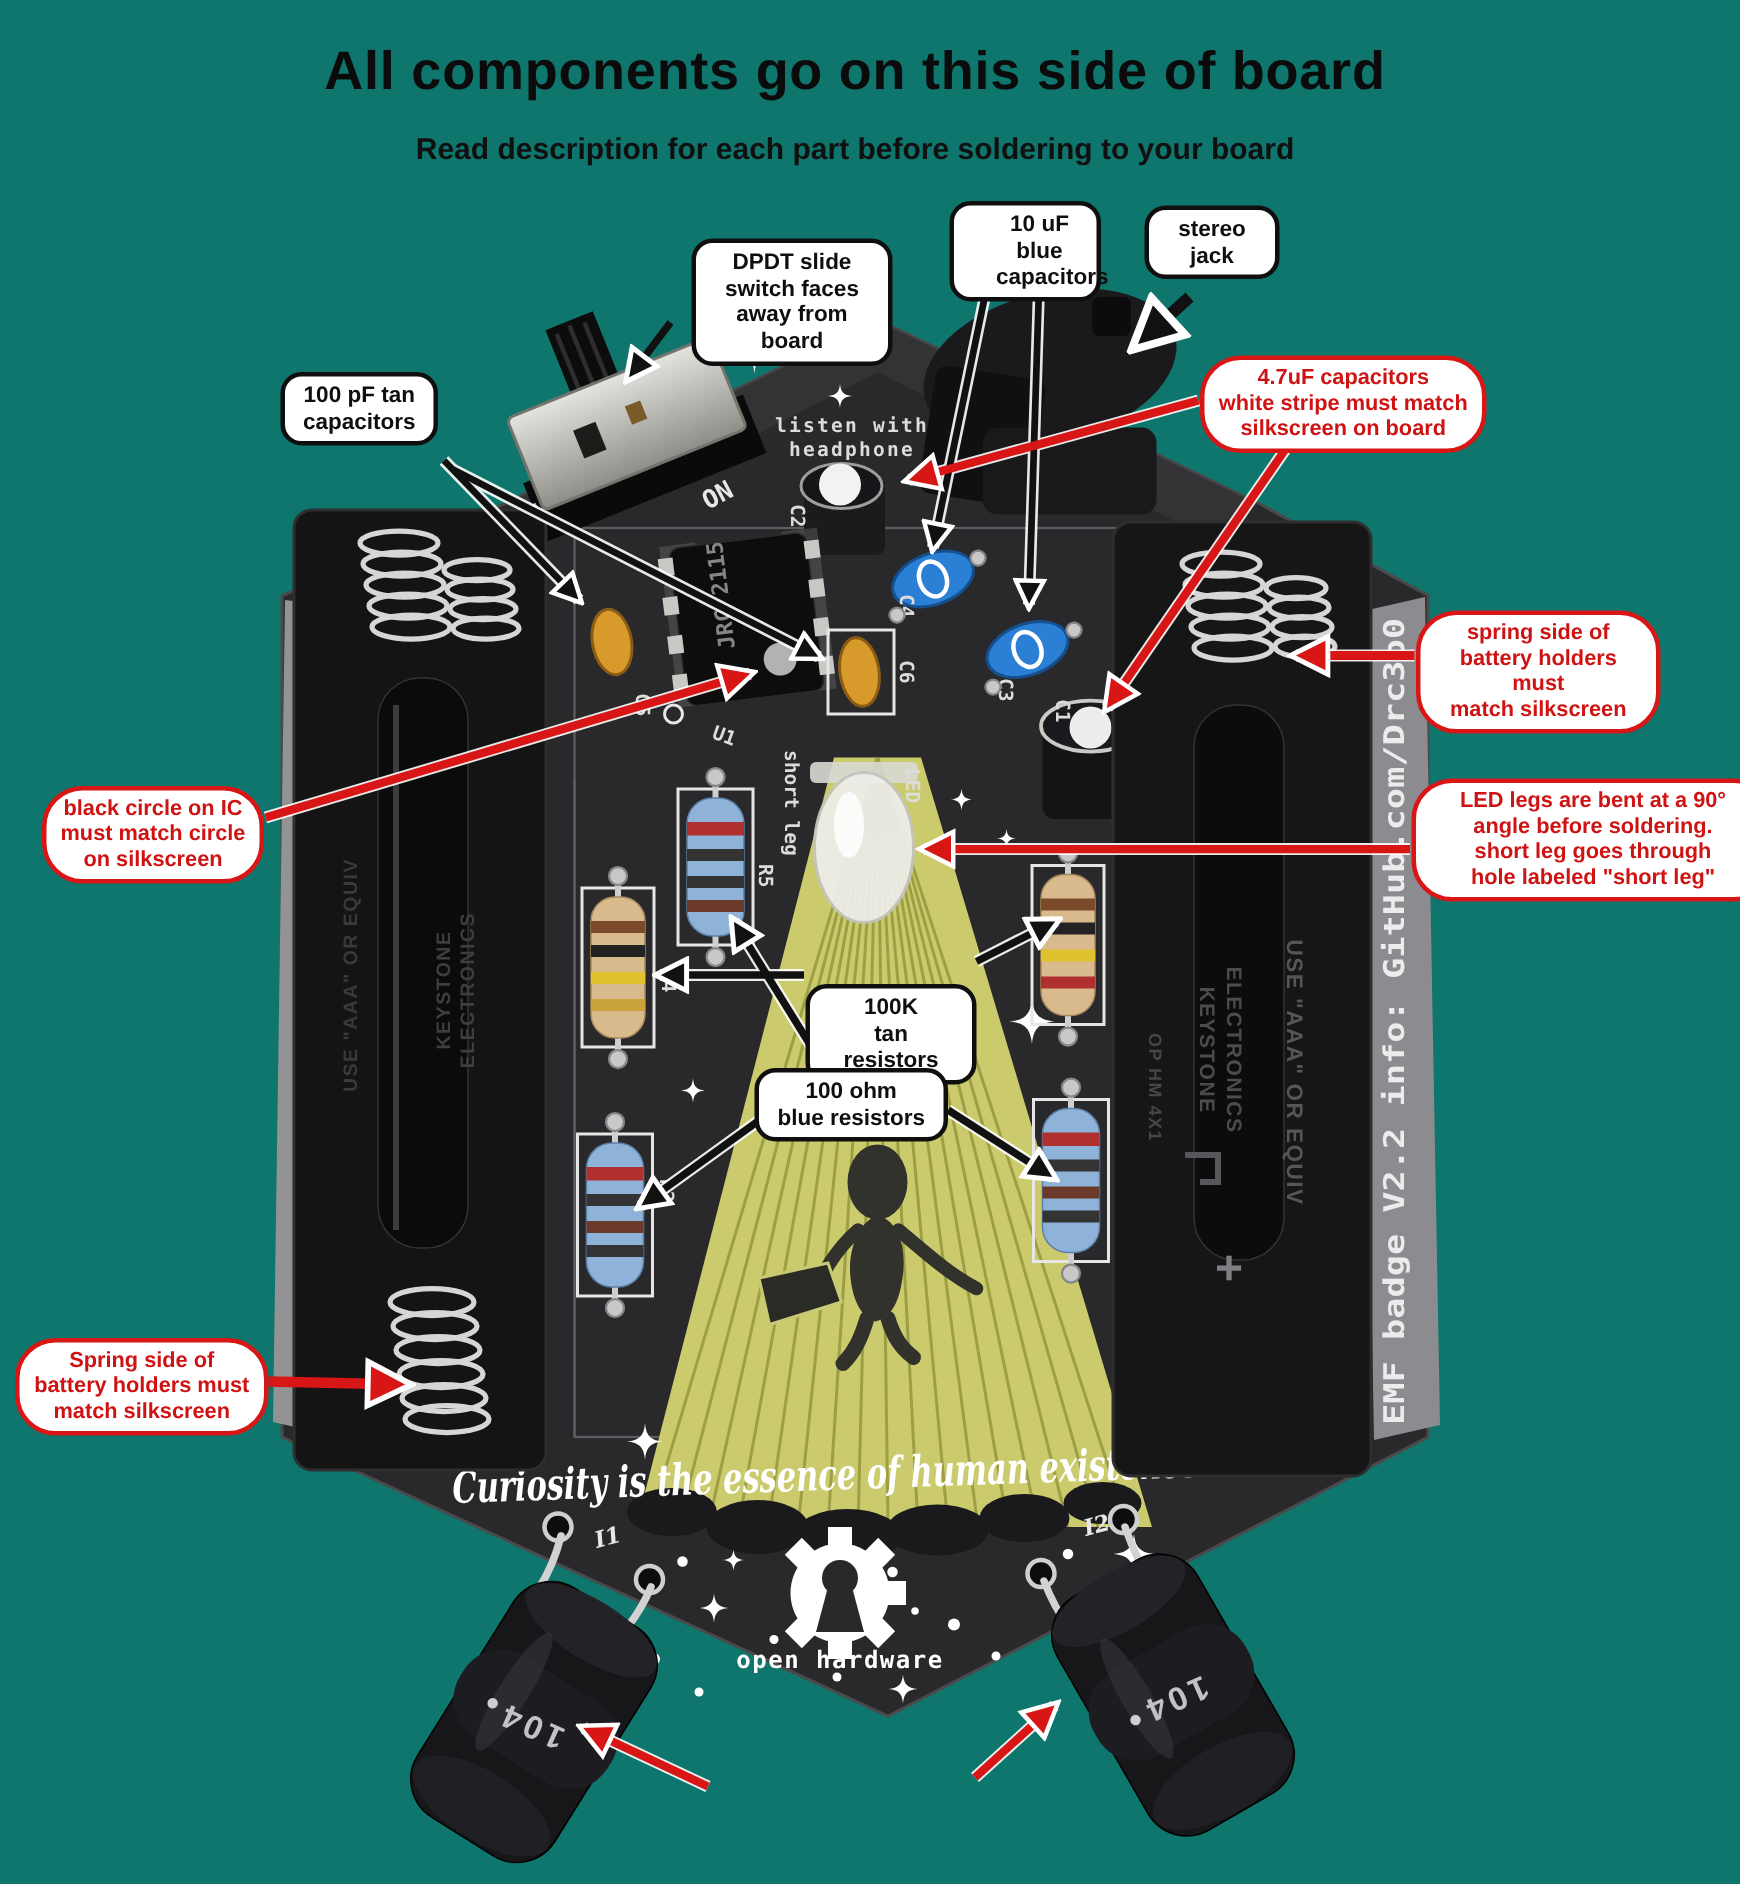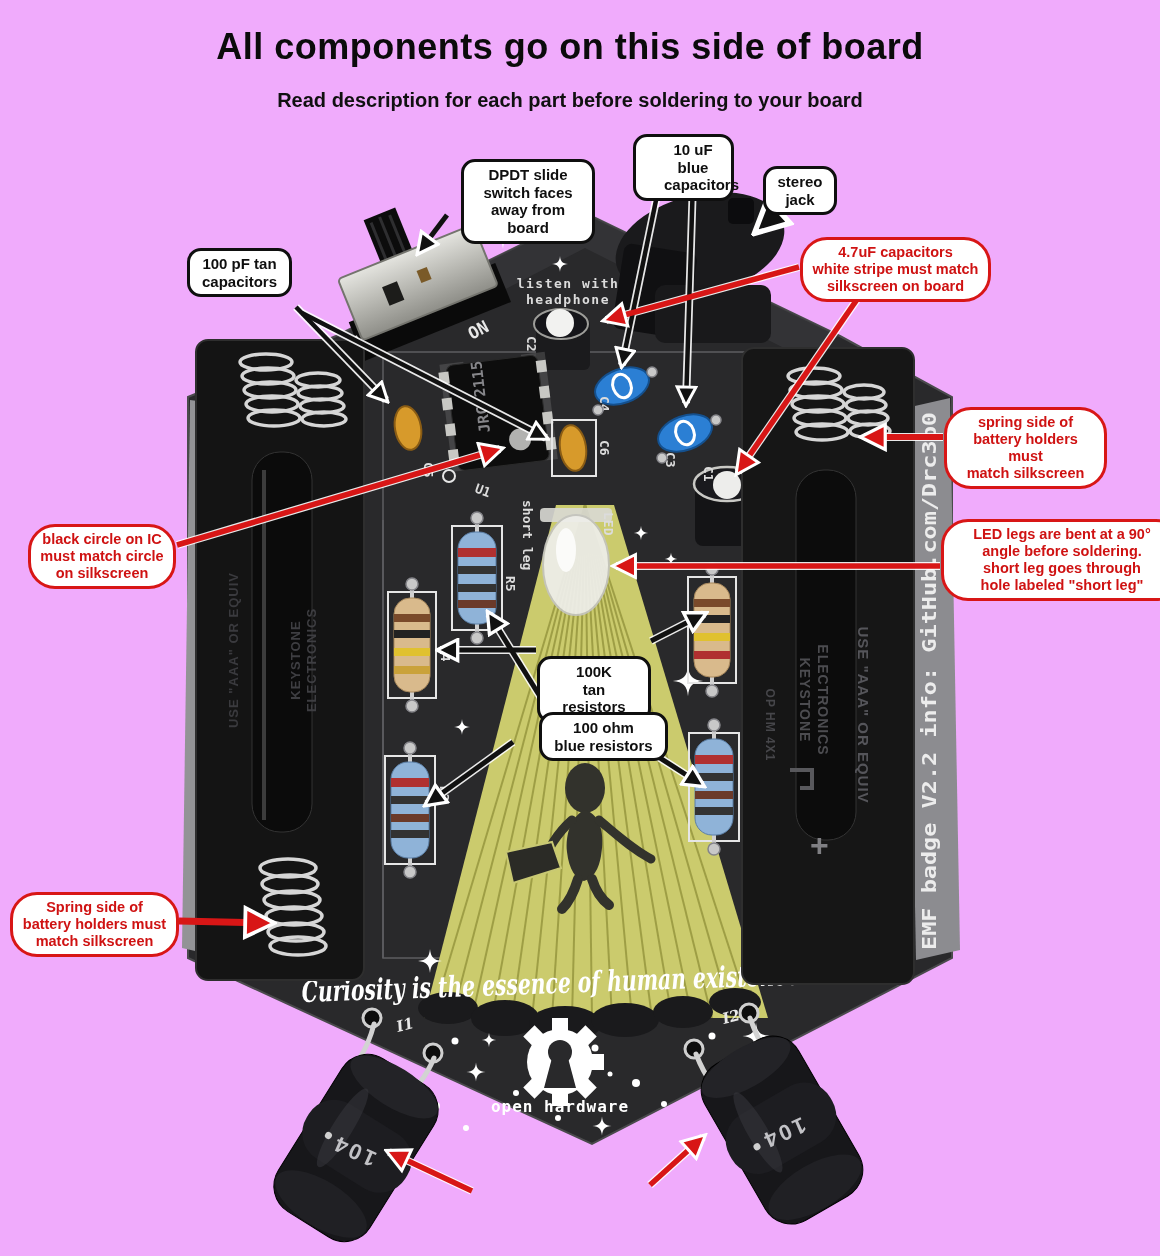--- a/index.html
+++ b/index.html
@@ -1,16 +1,16 @@
 <!DOCTYPE html>
 <html><head>
 <meta charset="utf-8">
 <style>
   html,body{margin:0;padding:0;background:#f6f6f6;}
-  .stage{position:relative;width:1160px;height:1256px;background:#f0abfc;overflow:hidden;
+  .stage{position:relative;width:1160px;height:1256px;background:#0f766e;overflow:hidden;
          font-family:"Liberation Sans",sans-serif;}
   .title{position:absolute;top:26px;left:0;width:1140px;text-align:center;
          font-weight:bold;font-size:36px;color:#0b0b0b;letter-spacing:.5px;z-index:10;}
   .subtitle{position:absolute;top:89px;left:0;width:1140px;text-align:center;
          font-weight:bold;font-size:20px;color:#101010;z-index:10;}
   .co{position:absolute;background:#fff;border:3.5px solid #0f0f0f;border-radius:14px;
       padding:4px 9px;font-weight:bold;font-size:15px;line-height:1.18;color:#0f0f0f;
       text-align:center;white-space:pre-line;z-index:30;box-sizing:border-box;}
   .co.red{border-color:#d81616;color:#cf1212;border-radius:27px;}
   svg{position:absolute;top:0;left:0;z-index:5;}
@@ -438,38 +438,38 @@
         <line x1="650" y1="1185" x2="703" y2="1137" stroke-width="5.5" marker-end="url(#mr)"></line>
       </g>
     </g>
   </svg>
 
   <div class="co" style="left:413px;top:159px;width:134px;margin-left:48px;">DPDT slide
 switch faces
 away from board</div>
   <div class="co" style="left:633px;top:134px;width:101px;padding-left:28px;">10 uF blue
 capacitors</div>
-  <div class="co" style="left:763px;top:166px;width:74px;">stereo
+  <div class="co" style="left:763px;top:137px;width:90px;">stereo
 jack</div>
   <div class="co" style="left:187px;top:248px;width:105px;">100 pF tan
 capacitors</div>
   <div class="co red" style="left:800px;top:237px;width:191px;font-size:14.5px;">4.7uF capacitors
 white stripe must match
 silkscreen on board</div>
   <div class="co red" style="left:944px;top:407px;width:163px;font-size:14.5px;">spring side of
 battery holders must
 match silkscreen</div>
   <div class="co red" style="left:28px;top:524px;width:148px;font-size:14.5px;">black circle on IC
 must match circle
 on silkscreen</div>
   <div class="co red" style="left:941px;top:519px;width:242px;font-size:14.5px;">LED legs are bent at a 90°
 angle before soldering.
 short leg goes through
 hole labeled "short leg"</div>
   <div class="co" style="left:537px;top:624px;width:114px;margin-top:32px;">100K
 tan resistors</div>
-  <div class="co" style="left:503px;top:712px;width:129px;margin-left:36px;">100 ohm
+  <div class="co" style="left:503px;top:712px;width:129px;">100 ohm
 blue resistors</div>
   <div class="co red" style="left:10px;top:892px;width:169px;font-size:14.5px;">Spring side of
 battery holders must
 match silkscreen</div>
 
 </div>
 
 </body></html>

